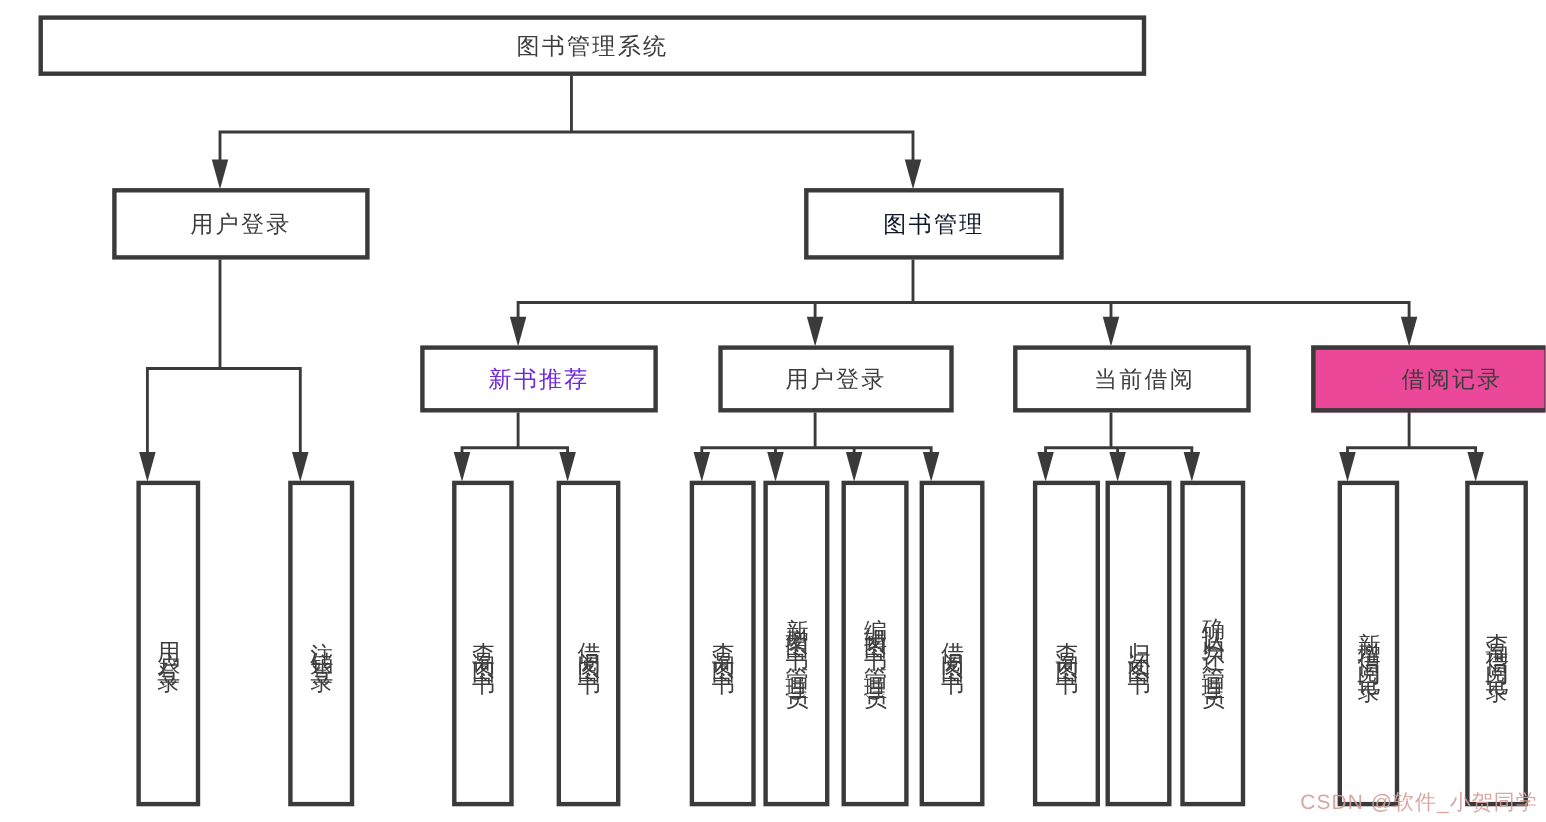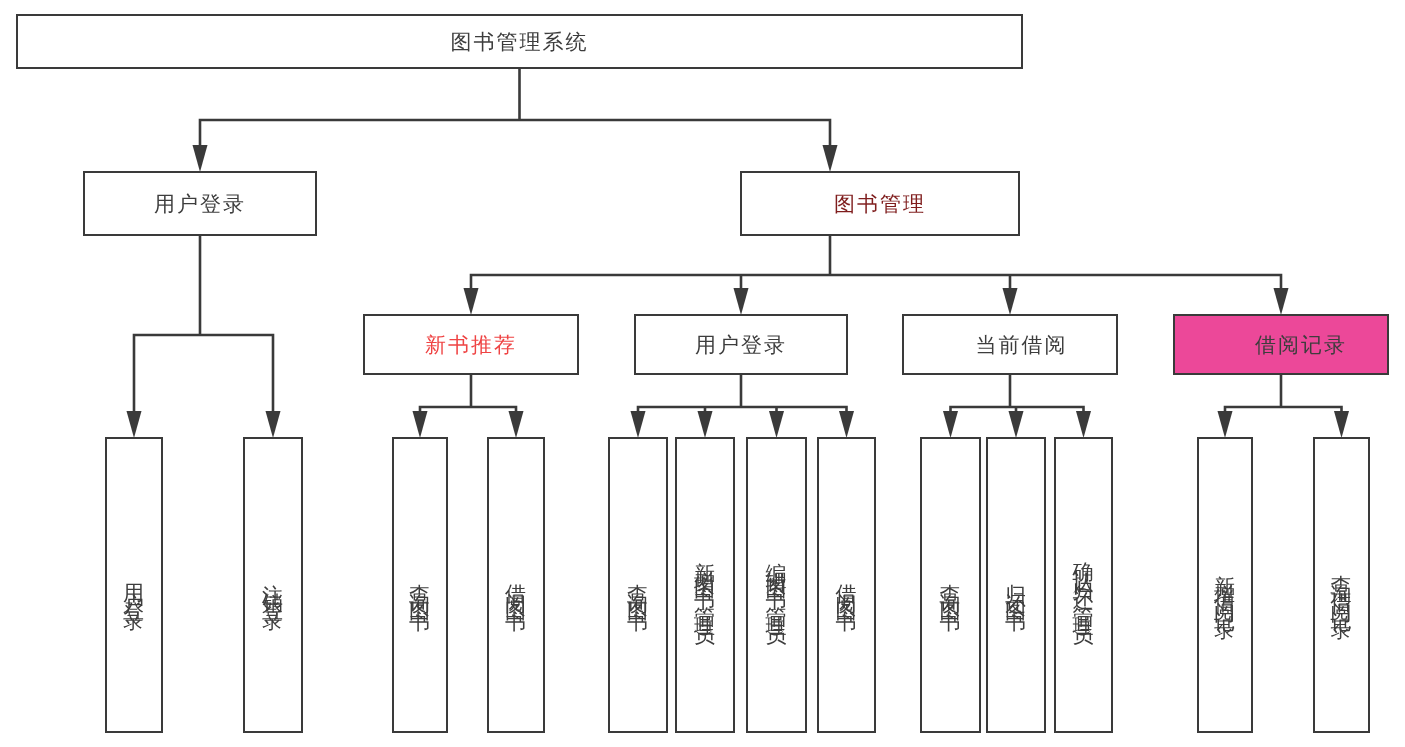--- a/index.html
+++ b/index.html
@@ -4,23 +4,23 @@
 <style>
   html,body{margin:0;padding:0;background:#ffffff;}
   body{
     width:1405px;height:747px;position:relative;overflow:hidden;
     font-family:"Liberation Sans","DejaVu Sans",sans-serif;
   }
   .canvas{position:absolute;left:0;top:0;width:1405px;height:747px;background:#ffffff;}
   svg.connectors{position:absolute;left:0;top:0;z-index:1;}
   .node{
     position:absolute;box-sizing:border-box;background:#ffffff;
-    border:2px solid #be185d;color:#3d3d3d;
+    border:4px solid #be185d;color:#3d3d3d;
     display:flex;align-items:center;justify-content:center;
-    z-index:2;text-align:right;
+    z-index:2;text-align:right;margin-left:19px;
   }
   .node.h{font-size:21px;letter-spacing:2px;white-space:nowrap;}
   .node.v span{
     writing-mode:vertical-rl;text-orientation:mixed;
     font-size:21px;line-height:1;letter-spacing:9px;
     display:block;
   }
   .watermark{
     position:absolute;right:7px;bottom:5px;z-index:3;
     font-size:19px;letter-spacing:1px;color:#d59d97;opacity:0.9;
@@ -53,24 +53,24 @@
       <polygon points="1225,438 1217.5,411 1232.5,411" fill="#3a3a3a"></polygon>
       <polygon points="1341.5,438 1334,411 1349,411" fill="#3a3a3a"></polygon>
     </svg>
   <div id="nodes">
       <div class="node h" style="left: 16px; top: 14px; width: 1007px; height: 55px; border-color: rgb(58, 58, 58); background: rgb(255, 255, 255); color: rgb(61, 61, 61);">
         <span>图书管理系统</span>
       </div>
       <div class="node h" style="left: 83px; top: 171px; width: 234px; height: 65px; border-color: rgb(58, 58, 58); background: rgb(255, 255, 255); color: rgb(61, 61, 61);">
         <span>用户登录</span>
       </div>
-      <div class="node h" style="left: 740px; top: 171px; width: 280px; height: 65px; border-color: rgb(58, 58, 58); background: rgb(255, 255, 255); color: #7f1d1d;">
+      <div class="node h" style="left: 712px; top: 171px; width: 236px; height: 65px; border-color: rgb(58, 58, 58); background: rgb(255, 255, 255); color: #0f172a;">
         <span>图书管理</span>
       </div>
-      <div class="node h" style="left: 363px; top: 314px; width: 216px; height: 61px; border-color: rgb(58, 58, 58); background: rgb(255, 255, 255); color: #ef4444;">
+      <div class="node h" style="left: 363px; top: 314px; width: 216px; height: 61px; border-color: rgb(58, 58, 58); background: rgb(255, 255, 255); color: #6d28d9;">
         <span>新书推荐</span>
       </div>
       <div class="node h" style="left: 634px; top: 314px; width: 214px; height: 61px; border-color: rgb(58, 58, 58); background: rgb(255, 255, 255); color: rgb(61, 61, 61);">
         <span>用户登录</span>
       </div>
       <div class="node h" style="left: 902px; top: 314px; width: 216px; height: 61px; border-color: rgb(58, 58, 58); background: rgb(255, 255, 255); color: rgb(61, 61, 61); padding-left: 23px;">
         <span>当前借阅</span>
       </div>
       <div class="node h" style="left: 1173px; top: 314px; width: 216px; height: 61px; border-color: rgb(58, 58, 58); background: #ec4899; color: rgb(61, 61, 61); padding-left: 40px;">
         <span>借阅记录</span>
@@ -108,13 +108,14 @@
       <div class="node v" style="left: 1054px; top: 437px; width: 59px; height: 296px; border-color: rgb(58, 58, 58); background: rgb(255, 255, 255); color: rgb(61, 61, 61);">
         <span>确认归还（管理员）</span>
       </div>
       <div class="node v" style="left: 1197px; top: 437px; width: 56px; height: 296px; border-color: rgb(58, 58, 58); background: rgb(255, 255, 255); color: rgb(61, 61, 61);">
         <span>新增借阅记录</span>
       </div>
       <div class="node v" style="left: 1313px; top: 437px; width: 57px; height: 296px; border-color: rgb(58, 58, 58); background: rgb(255, 255, 255); color: rgb(61, 61, 61);">
         <span>查询借阅记录</span>
       </div>
     </div>
+  <div class="watermark" style="color: rgb(213, 157, 151);">CSDN @软件_小贺同学</div>
 </div>
 
 </body></html>

